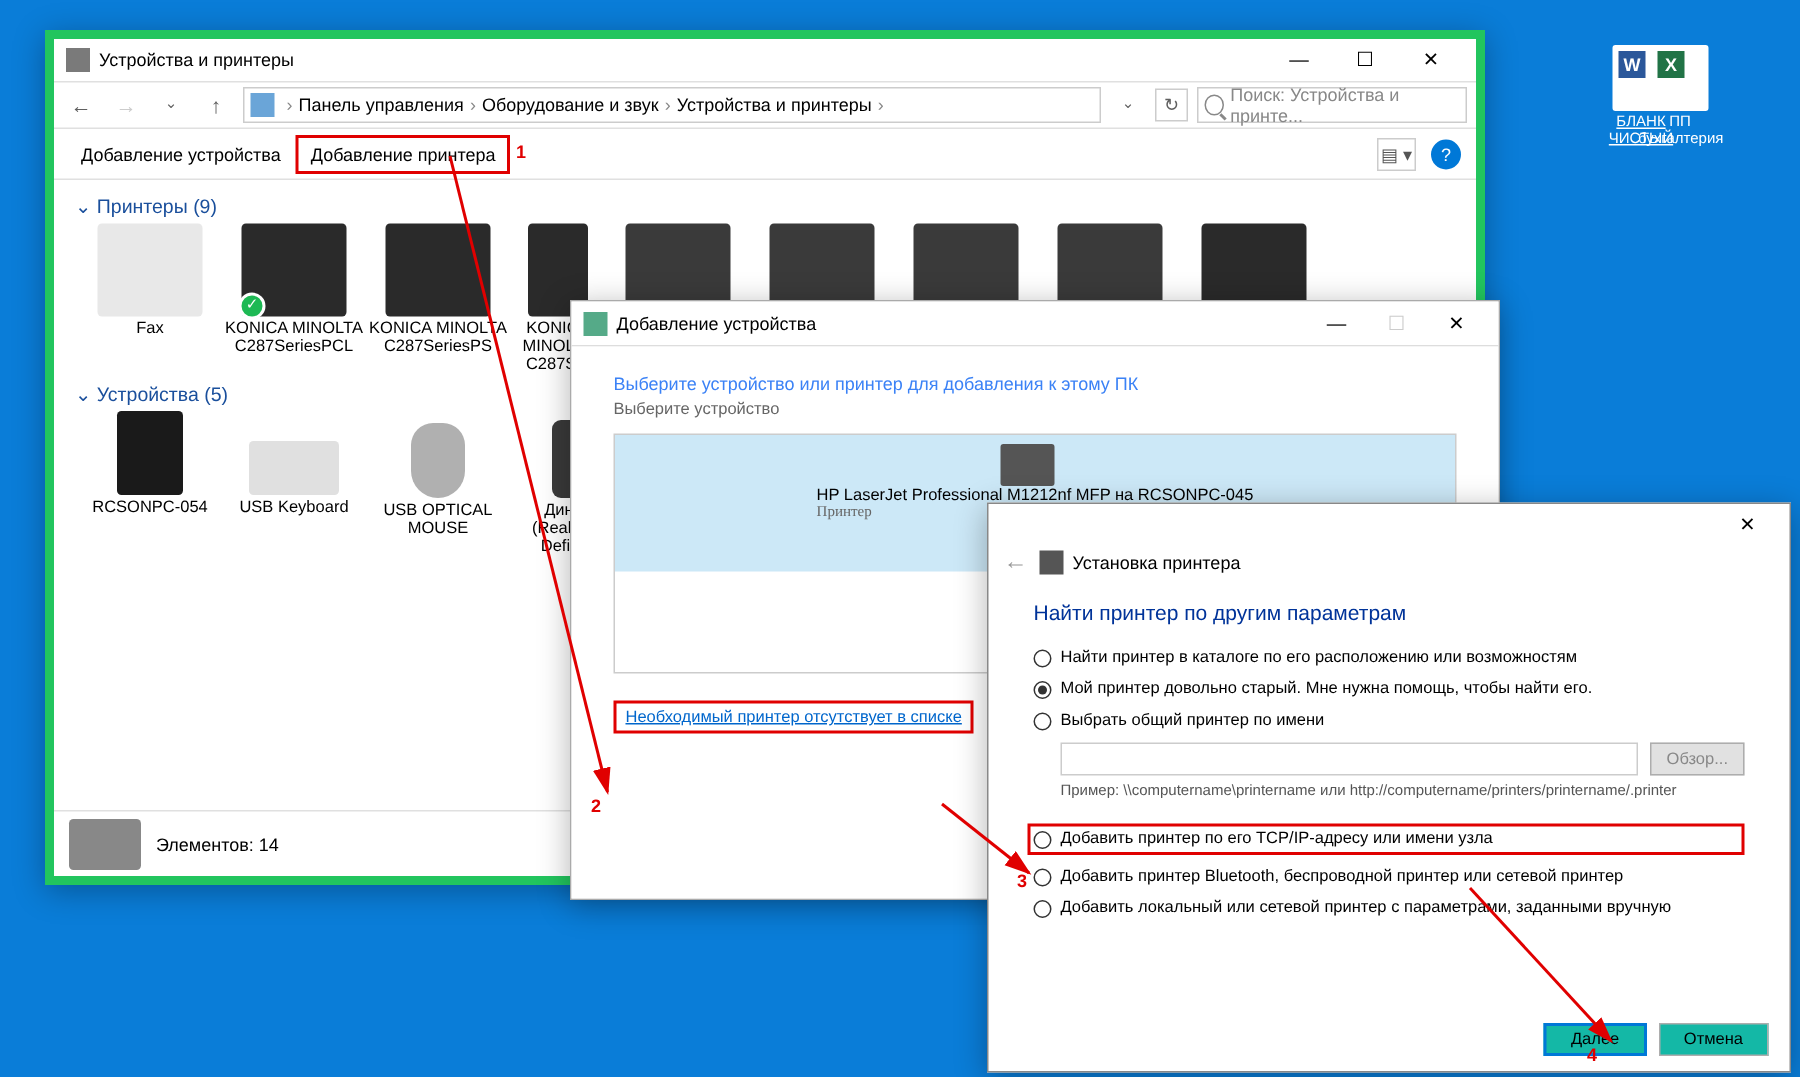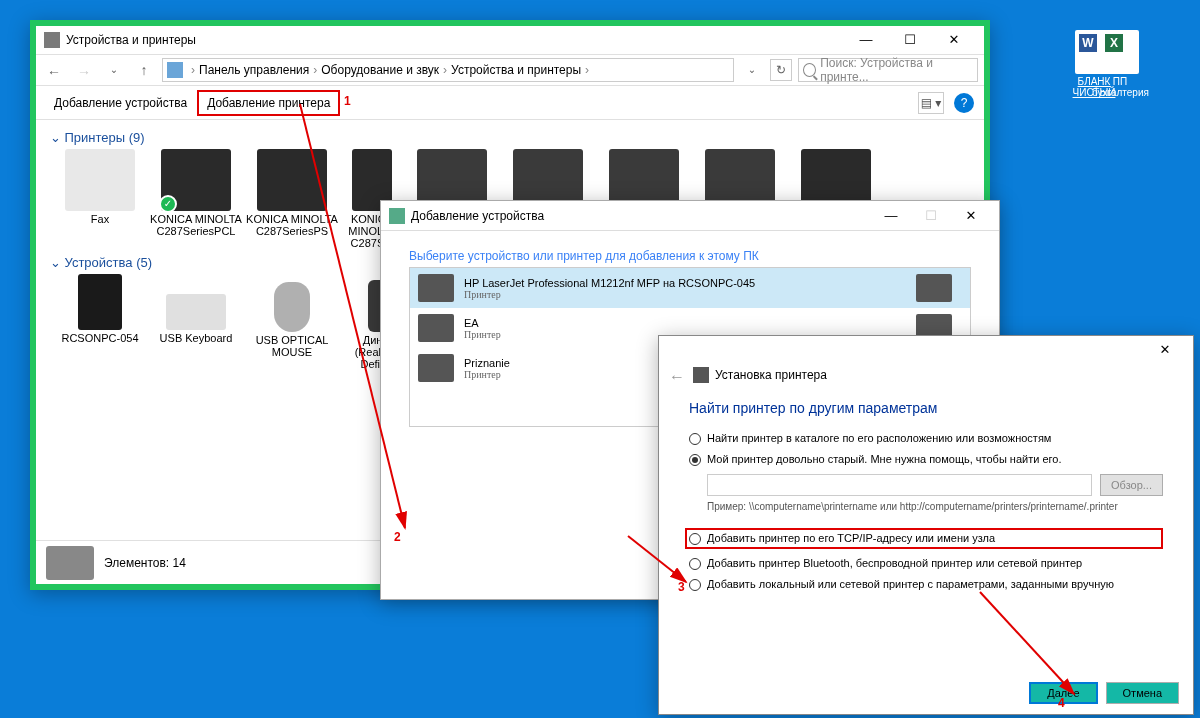--- a/index.html
+++ b/index.html
@@ -53,21 +53,21 @@
 .statusbar { position:absolute; bottom:0; left:0; right:0; height:44px; border-top:1px solid #e0e0e0; display:flex; align-items:center; padding:0 10px;}
 .statusbar .sb-icon{width:48px;height:34px;background:#888;border-radius:3px;margin-right:10px;}
 
 
 .win-wiz1 { left: 380px; top: 200px; width: 620px; height: 400px; background:#f0f0f0; border:1px solid #aaa;}
 .win-wiz1 .titlebar{background:#fff;border-bottom:1px solid #ddd;height:30px;}
 .wiz1-body{background:#fff;margin:0;padding:18px 28px;height:calc(100% - 30px);}
 .wiz1-body h2{font-size:12px;font-weight:normal;color:#3b82f6;margin-bottom:4px;}
 .wiz1-body .sub{font-size:11px;color:#666;margin-bottom:10px;}
 .device-list{border:1px solid #ccc;height:160px;overflow:hidden;}
-.dl-item{display:flex;align-items:center;padding:6px 8px;border-bottom:0;}
+.dl-item{display:flex;align-items:center;padding:6px 8px;border-bottom:0;flex-direction:column;}
 .dl-item.sel{background:#cce8f7;}
 .dl-icon{width:36px;height:28px;background:#555;margin-right:10px;border-radius:2px;}
 .dl-text .dl-name{font-size:11px;}
 .dl-text .dl-type{font-size:10px;color:#666;font-family:Liberation Serif, serif;}
 .missing-link{display:inline-block;margin-top:18px;color:#0066cc;font-size:11px;border:2px solid #e00000;padding:3px 6px;text-decoration:underline;}
 
 
 .win-wiz2 { left: 658px; top: 335px; width: 536px; height: 380px; background:#fff; border:1px solid #888;}
 .win-wiz2 .titlebar{height:28px;}
 .win-wiz2 .wiz2-nav{display:flex;align-items:center;padding:2px 10px;font-size:12px;}
@@ -208,20 +208,21 @@
   <div class="titlebar">
     <div class="title-icon" style="background:#5a8;"></div>
     <span>Добавление устройства</span>
     <div class="titlebar-spacer"></div>
     <div class="tb-btn" style="width:40px;">—</div>
     <div class="tb-btn" style="width:40px;color:#ccc;">☐</div>
     <div class="tb-btn close" style="width:40px;">✕</div>
   </div>
   <div class="wiz1-body">
     <h2>Выберите устройство или принтер для добавления к этому ПК</h2>
+    <div class="sub">Выберите устройство</div>
     <div class="device-list">
       <div class="dl-item sel">
         <div class="dl-icon"></div>
         <div class="dl-text">
             <div class="dl-name">HP LaserJet Professional M1212nf MFP на RCSONPC-045</div>
             <div class="dl-type">Принтер</div>
           </div>
         <div style="flex:1"></div>
           <div class="dl-icon"></div>
       </div>
@@ -235,20 +236,21 @@
           <div class="dl-icon"></div>
       </div>
       <div class="dl-item">
         <div class="dl-icon"></div>
         <div class="dl-text">
             <div class="dl-name">Priznanie</div>
             <div class="dl-type">Принтер</div>
           </div>
       </div>
     </div>
+    <a class="missing-link">Необходимый принтер отсутствует в списке</a>
   </div>
 </div>
 
 <div class="win win-wiz2">
   <div class="titlebar">
     <div class="titlebar-spacer"></div>
     <div class="tb-btn close" style="width:40px;">✕</div>
   </div>
   <div class="wiz2-nav">
     <span class="back">←</span>
@@ -257,20 +259,24 @@
   </div>
   <div class="wiz2-body">
     <h3>Найти принтер по другим параметрам</h3>
     <div class="radio-row">
         <div class="radio"></div>
         <span>Найти принтер в каталоге по его расположению или возможностям</span>
       </div>
     <div class="radio-row">
         <div class="radio checked"></div>
         <span>Мой принтер довольно старый. Мне нужна помощь, чтобы найти его.</span>
+      </div>
+    <div class="radio-row">
+        <div class="radio"></div>
+        <span>Выбрать общий принтер по имени</span>
       </div>
     <div class="share-row">
       <input type="text" style="">
       <button>Обзор...</button>
     </div>
     <div class="example">Пример: \\computername\printername или http://computername/printers/printername/.printer</div>
     <div class="radio-row boxed" style="margin-top:14px;">
         <div class="radio"></div>
         <span>Добавить принтер по его TCP/IP-адресу или имени узла</span>
       </div>

